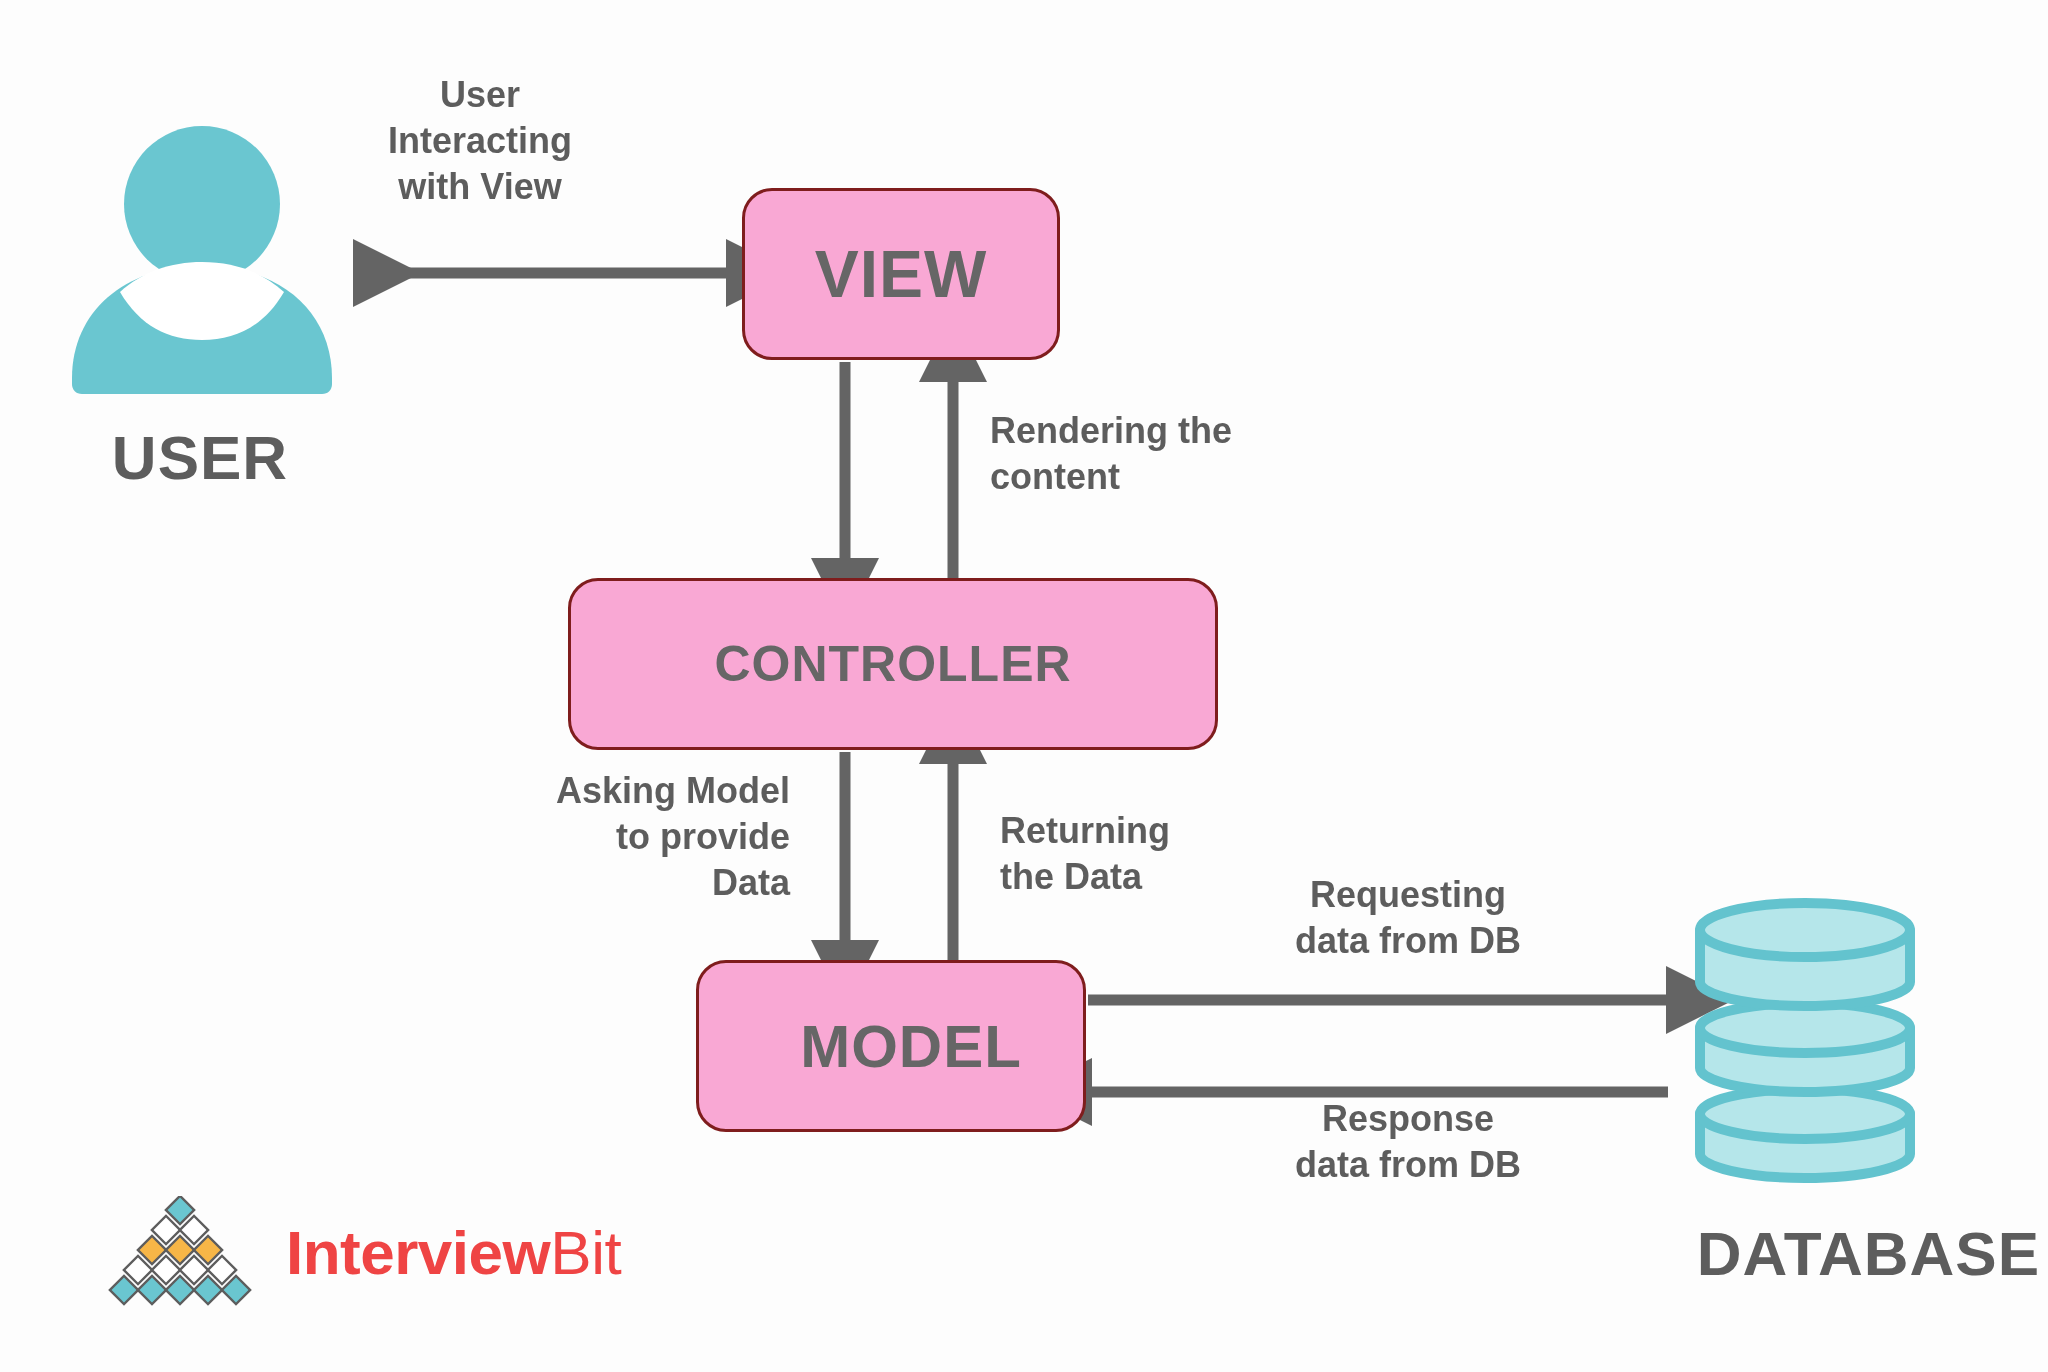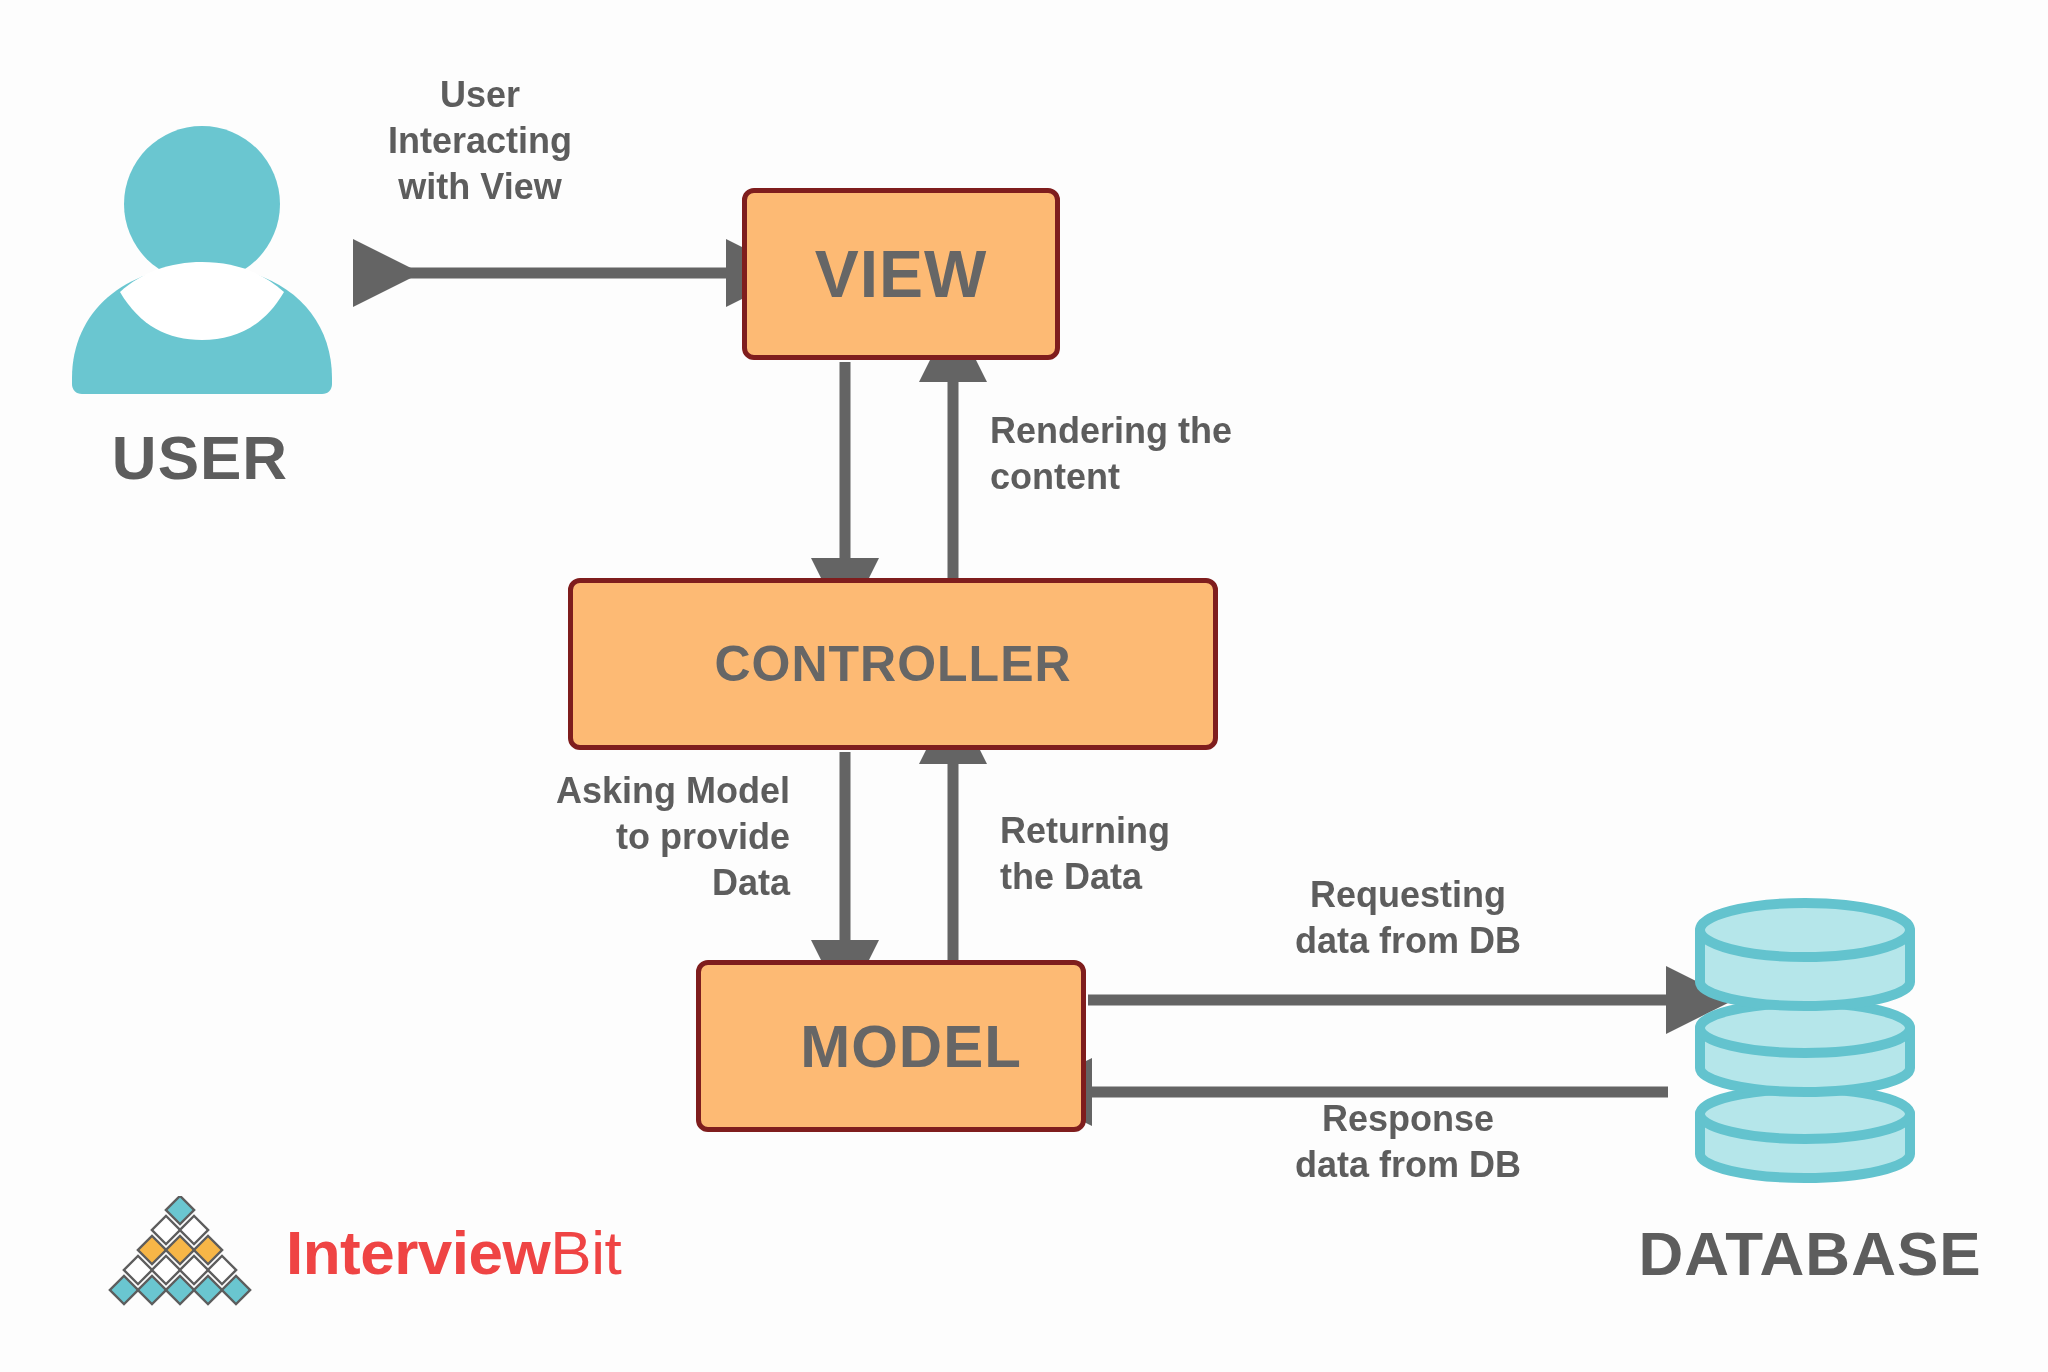--- a/index.html
+++ b/index.html
@@ -24,23 +24,23 @@
     top: 0;
     left: 0;
     width: 2048px;
     height: 1372px;
   }
 
   
   .node-box {
     position: absolute;
     box-sizing: border-box;
-    background: #fdba74;
-    border: 5px solid #7f1d1d;
-    border-radius: 12px;
+    background: #f9a8d4;
+    border: 3px solid #7f1d1d;
+    border-radius: 30px;
     display: flex;
     align-items: center;
     justify-content: center;
     color: #666666;
     font-weight: bold;
     letter-spacing: 1px;
   }
   #box-view {
     left: 742px; top: 188px; width: 318px; height: 172px;
     font-size: 66px;
@@ -74,21 +74,21 @@
   #lbl-response-db    { left: 1258px; top: 1096px; width: 300px; text-align: center; }
 
   
   .entity-caption {
     position: absolute;
     color: #5d5d5d;
     font-weight: bold;
     letter-spacing: 1px;
   }
   #cap-user     { left: 40px;  top: 422px;  width: 320px; font-size: 62px; text-align: center; }
-  #cap-database { left: 1580px; top: 1218px; width: 460px; font-size: 62px; text-align: center; }
+  #cap-database { left: 1580px; top: 1218px; width: 460px; font-size: 62px; text-align: right; }
 
   
   #icon-user {
     position: absolute;
     left: 62px; top: 126px; width: 280px; height: 268px;
   }
 
   
   #icon-database {
     position: absolute;

